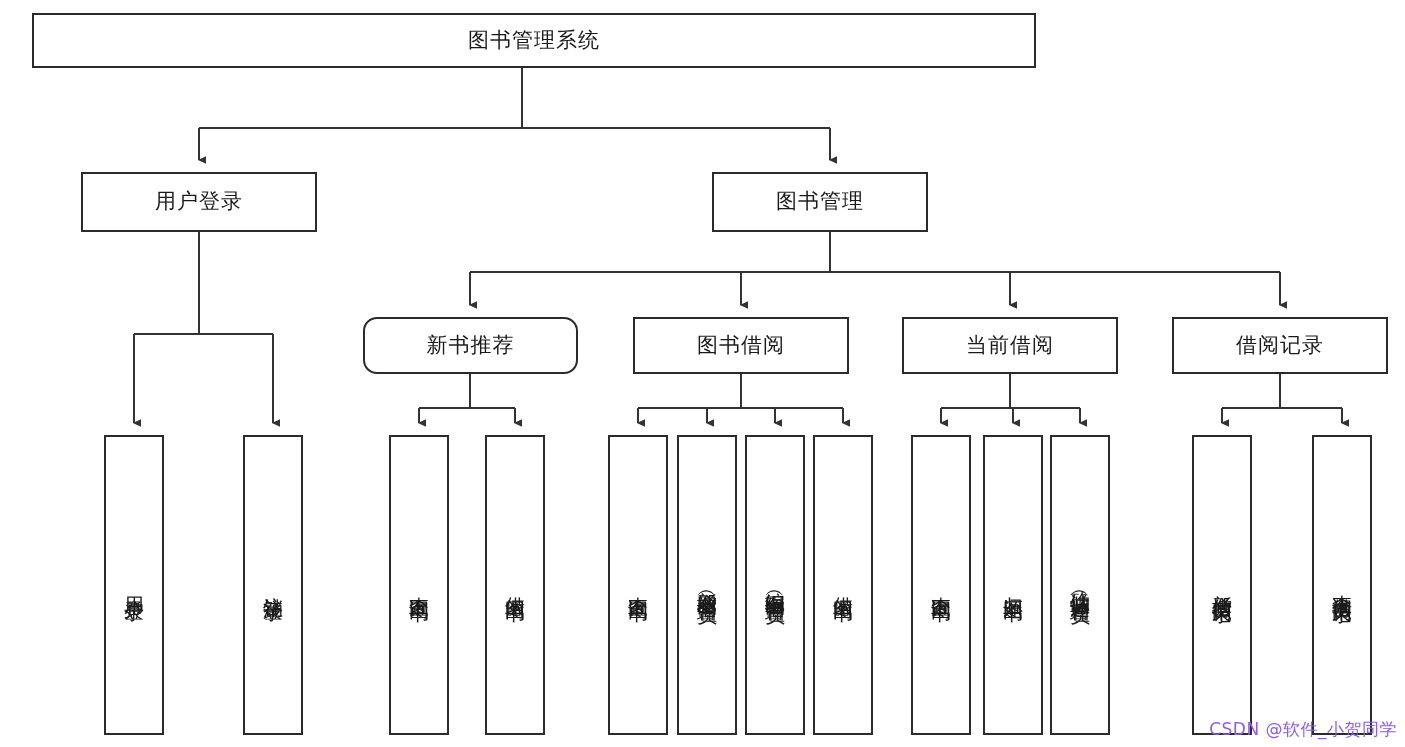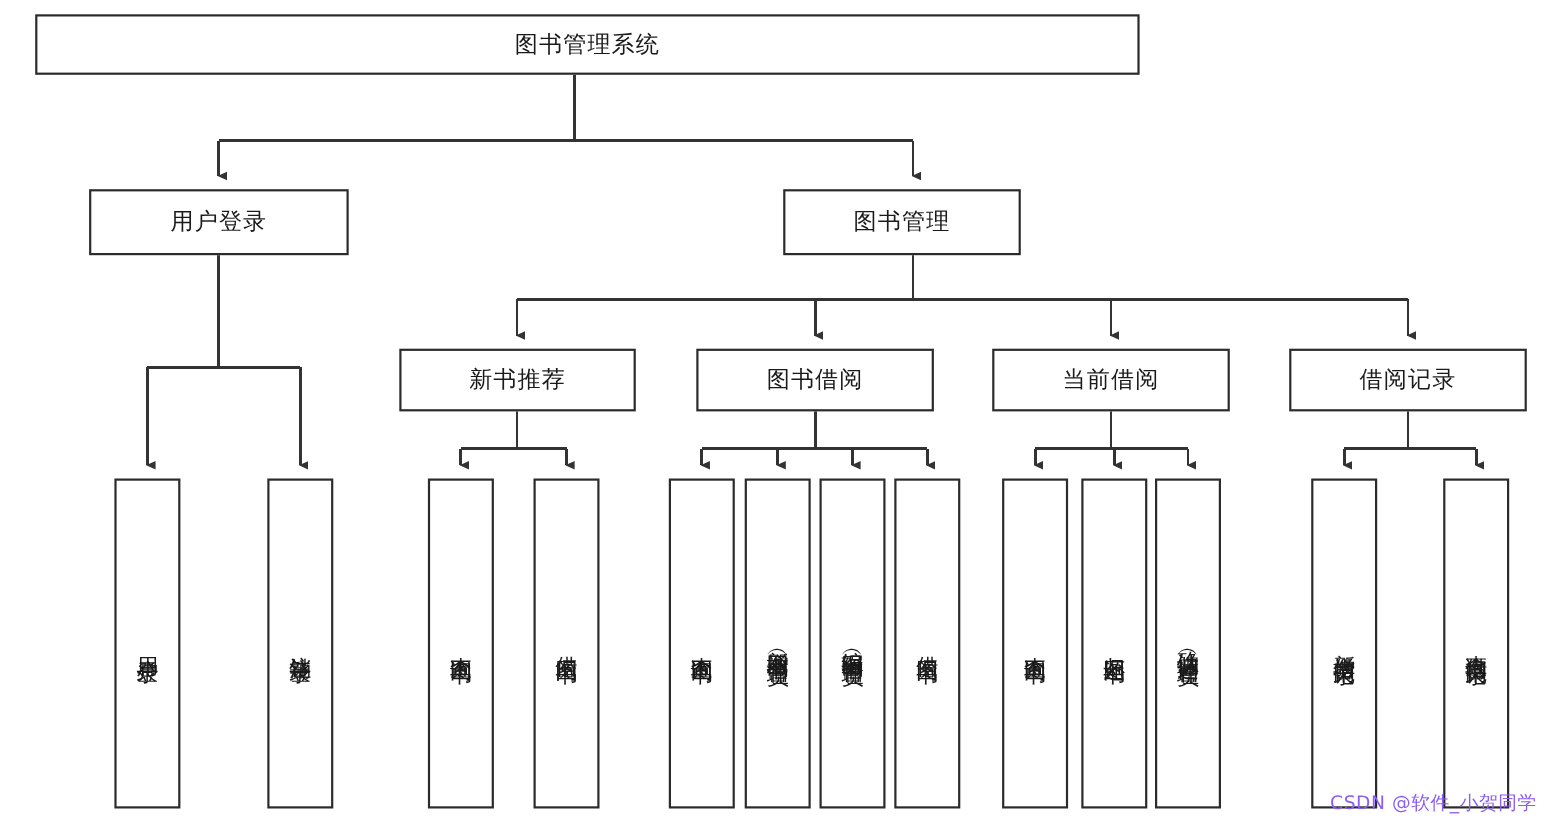--- a/index.html
+++ b/index.html
@@ -123,21 +123,21 @@
     <span>图书管理系统</span>
   </div>
 
   <div class="node horiz" style="left:81px; top:172px; width:236px; height:60px;">
     <span>用户登录</span>
   </div>
   <div class="node horiz" style="left:712px; top:172px; width:216px; height:60px;">
     <span>图书管理</span>
   </div>
 
-  <div class="node horiz" style="left:363px; top:317px; width:215px; height:57px;">
+  <div class="node horiz" style="left:363px; top:317px; width:215px; height:57px;border-radius:14px;">
     <span>新书推荐</span>
   </div>
   <div class="node horiz" style="left:633px; top:317px; width:216px; height:57px;">
     <span>图书借阅</span>
   </div>
   <div class="node horiz" style="left:902px; top:317px; width:216px; height:57px;align-items:center;">
     <span>当前借阅</span>
   </div>
   <div class="node horiz" style="left:1172px; top:317px; width:216px; height:57px;">
     <span>借阅记录</span>

